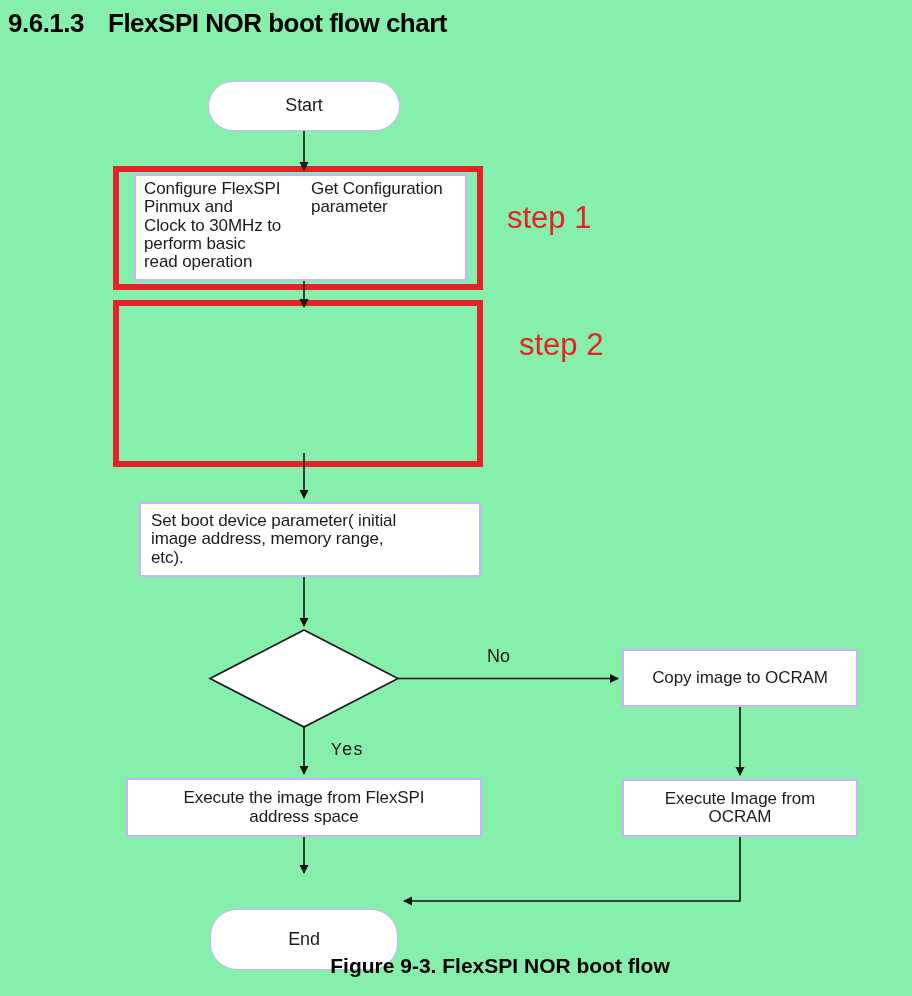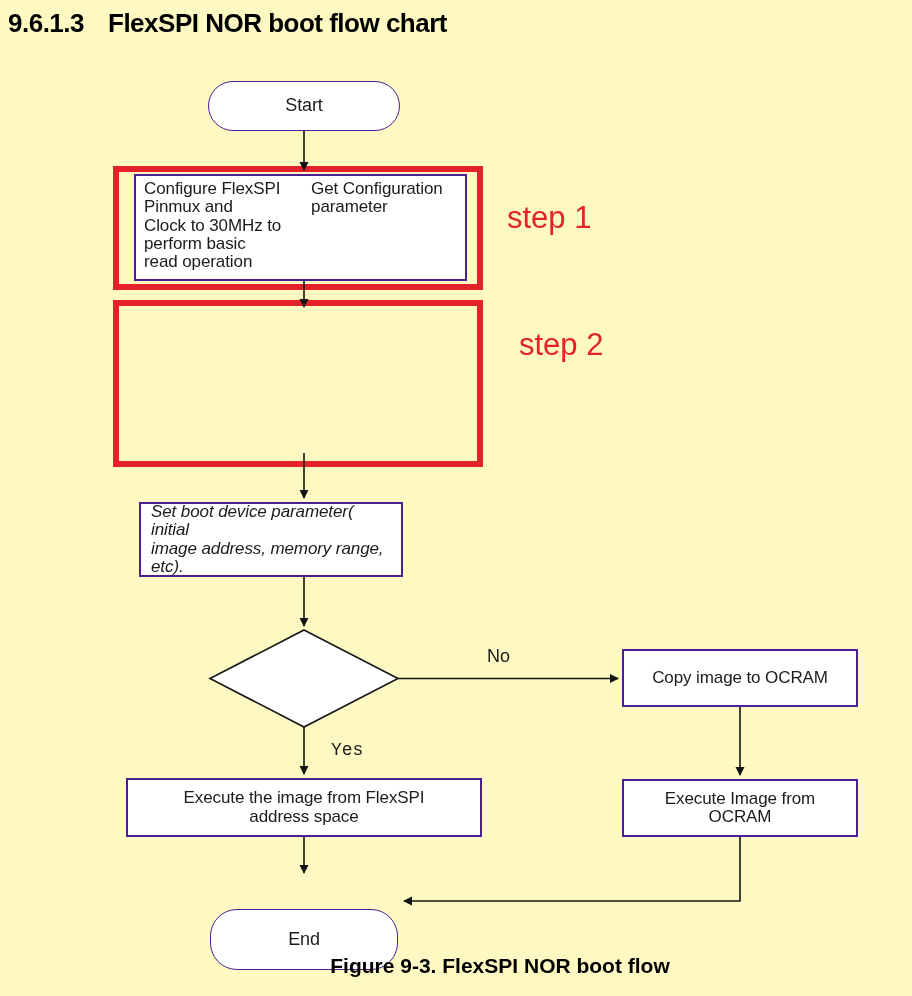--- a/index.html
+++ b/index.html
@@ -1,25 +1,25 @@
 <!DOCTYPE html>
 <html style="--step-red: #e42229; --line: #161616;"><head>
 <meta charset="utf-8">
 <style>
   html,body{margin:0;padding:0;background:#ffffff;}
   .page{
-    position:relative;width:912px;height:996px;background:#fef9c3;
+    position:relative;width:912px;height:996px;background:#86efac;
     font-family:"Liberation Sans",sans-serif;color:#1b1b1b;overflow:hidden;
   }
   .heading{
     position:absolute;left:8px;top:8px;display:flex;gap:24px;
     font-weight:bold;font-size:26px;letter-spacing:-0.5px;color:#000;
   }
   .node{
-    position:absolute;border:2px solid #4c1d95;background:#fff;
+    position:absolute;border:2px solid #c4b5fd;background:#fff;
     box-sizing:border-box;font-size:17px;line-height:1.08;letter-spacing:-0.1px;
   }
   .terminal{
     border-radius:27px;border-width:1.5px;
     display:flex;align-items:center;justify-content:center;font-size:18px;
   }
   .split{display:flex;justify-content:space-between;padding:4px 8px 6px 8px;}
   .proc-left{display:flex;align-items:center;padding:0 10px;}
   .proc-center{display:flex;align-items:center;justify-content:center;text-align:center;}
   .multiline{white-space:pre-line;}
@@ -51,21 +51,21 @@
   </div>
 
   <div class="node split" style="left:134px;top:174px;width:333px;height:107px;">
     <span class="multiline">Configure FlexSPI Pinmux and
 Clock to 30MHz to perform basic
 read operation</span>
     <span>Get Configuration parameter</span>
   </div>
 
 
-  <div class="node proc-left" style="left:139px;top:502px;width:264px;height:75px;font-style:italic;">
+  <div class="node proc-left" style="left:139px;top:502px;width:342px;height:75px;">
     <span class="multiline">Set boot device parameter( initial
 image address, memory range,
 etc).</span>
   </div>
 
   <div class="node proc-center" style="left:622px;top:649px;width:236px;height:58px;">
     <span>Copy image to OCRAM</span>
   </div>
 
   <div class="node proc-center" style="left:622px;top:779px;width:236px;height:58px;">

